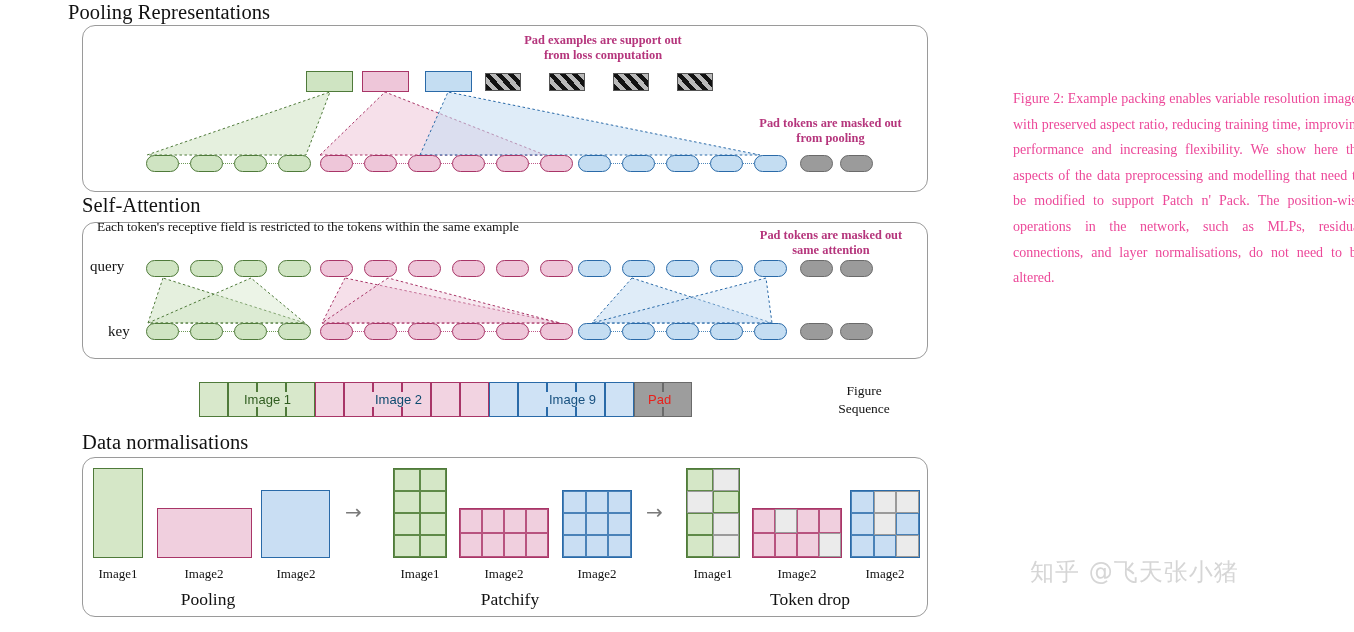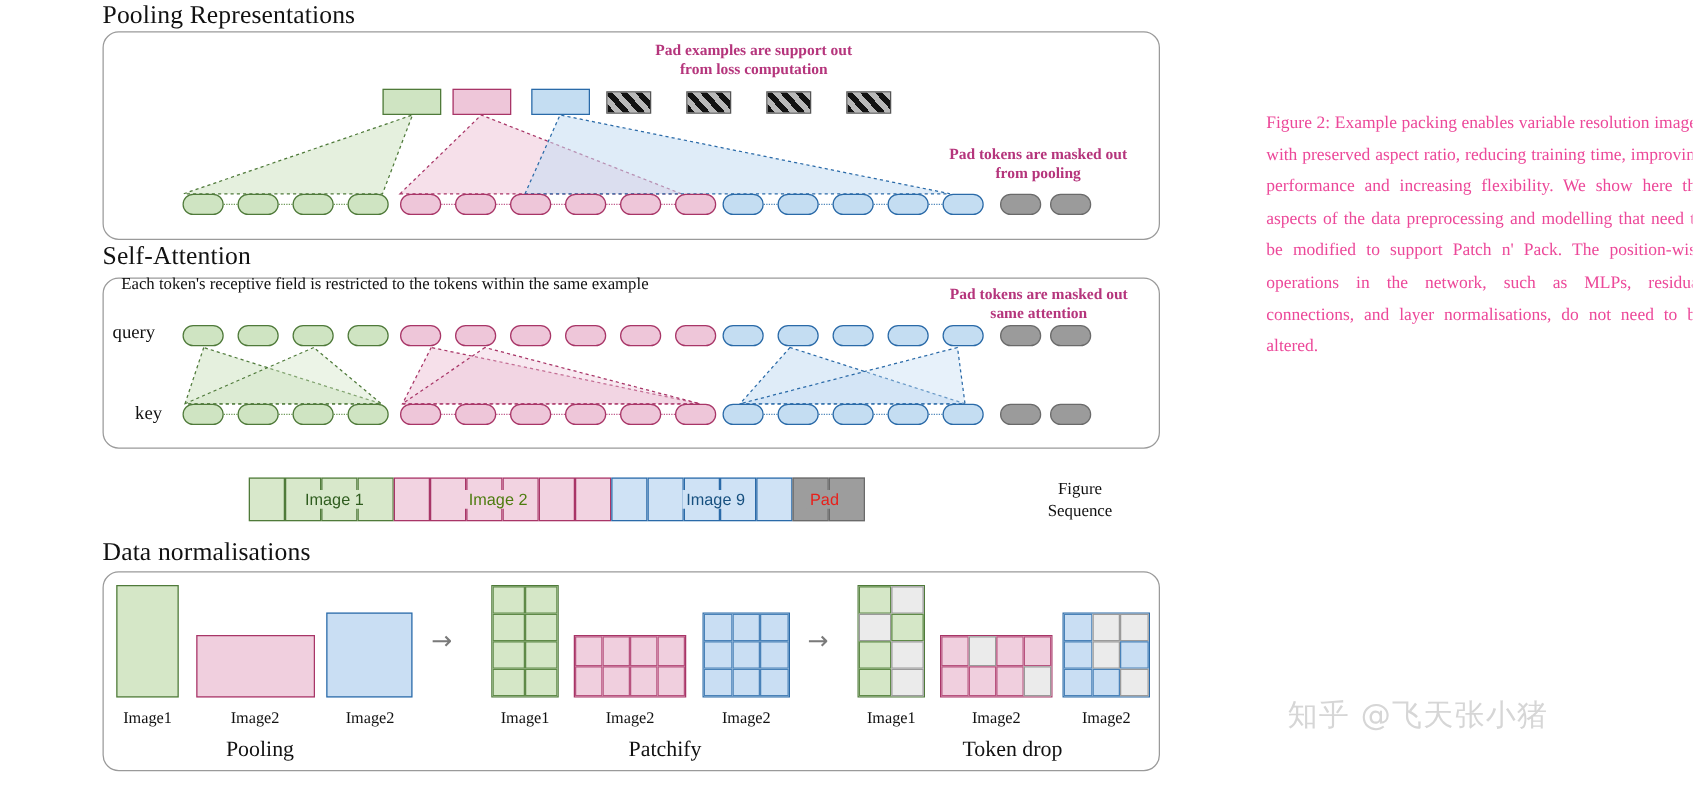--- a/index.html
+++ b/index.html
@@ -38,21 +38,21 @@
   
   #packed-bar{position:absolute;display:flex;height:35px;box-sizing:border-box;}
   .pcell{box-sizing:border-box;position:relative;height:35px;display:flex;align-items:center;justify-content:center;}
   .pcell.g{background:#d8e8cb;border:1.5px solid #4f7a3a;border-right-width:.8px;}
   .pcell.p{background:#f2d3e1;border:1.5px solid #a83567;border-right-width:.8px;}
   .pcell.b{background:#cfe2f5;border:1.5px solid #2a6aa8;border-right-width:.8px;}
   .pcell.k{background:#9d9d9d;border:1.5px solid #6a6a6a;border-right-width:.8px;}
   .plabel{position:absolute;font-family:Liberation Sans, sans-serif;font-size:13px;white-space:nowrap;
           background:inherit;padding:0 3px;z-index:3;}
   .plabel.g{color:#2f5c1f;}
-  .plabel.p{color:#4d7c0f;}
+  .plabel.p{color:#0c4a6e;}
   .plabel.b{color:#17507f;}
   .plabel.k{color:#e8201b;}
 
   
   .imgbox{position:absolute;box-sizing:border-box;}
   .imgbox.g{background:#d5e7c7;border:1.8px solid #4f7a3a;}
   .imgbox.p{background:#f0cfde;border:1.8px solid #a83567;}
   .imgbox.b{background:#c9def3;border:1.8px solid #2a6aa8;}
 
   .grid{position:absolute;display:grid;box-sizing:border-box;}
@@ -76,21 +76,21 @@
 
   
   #watermark{position:absolute;left:1030px;top:556px;font-family:"DejaVu Sans",sans-serif;
              font-size:24px;color:#d6d6d6;white-space:nowrap;letter-spacing:1px;}
 
   svg.ov{position:absolute;left:0;top:0;width:1354px;height:632px;pointer-events:none;}
 </style>
 </head>
 <body>
 
-<div class="sec-title" style="left:82px;top:1px;">Pooling Representations</div>
+<div class="sec-title" style="left:68px;top:1px;">Pooling Representations</div>
 
 <div class="panel" style="left:82px;top:25px;width:846px;height:167px;"></div>
 
 <div class="note" style="left:497px;top:33px;width:212px;">
   <span>Pad examples are support out</span><br>
   <span>from loss computation</span>
 </div>
 
 <div class="note" style="left:728px;top:116px;width:205px;">
   <span>Pad tokens are masked out</span><br>
@@ -280,21 +280,21 @@
     <div class="cell"></div>
     <div class="cell"></div>
   <div class="cell"></div>
     <div class="cell"></div>
     <div class="cell"></div>
 </div>
 
 <div class="caplab" style="left:390px;top:566px;width:60px;">Image1</div>
 <div class="caplab" style="left:474px;top:566px;width:60px;">Image2</div>
 <div class="caplab" style="left:567px;top:566px;width:60px;">Image2</div>
-<div class="steplab" style="left:472px;top:589px;width:120px;">Patchify</div>
+<div class="steplab" style="left:450px;top:589px;width:120px;">Patchify</div>
 
 <div class="arrow" style="left:646px;top:500px;">→</div>
 
 <div class="grid g" style="left:686px;top:468px;width:54px;height:90px;grid-template-columns:repeat(2,1fr);grid-template-rows:repeat(4,1fr);">
   <div class="cell"></div>
     <div class="cell drop"></div>
   <div class="cell drop"></div>
     <div class="cell"></div>
   <div class="cell"></div>
     <div class="cell drop"></div>

